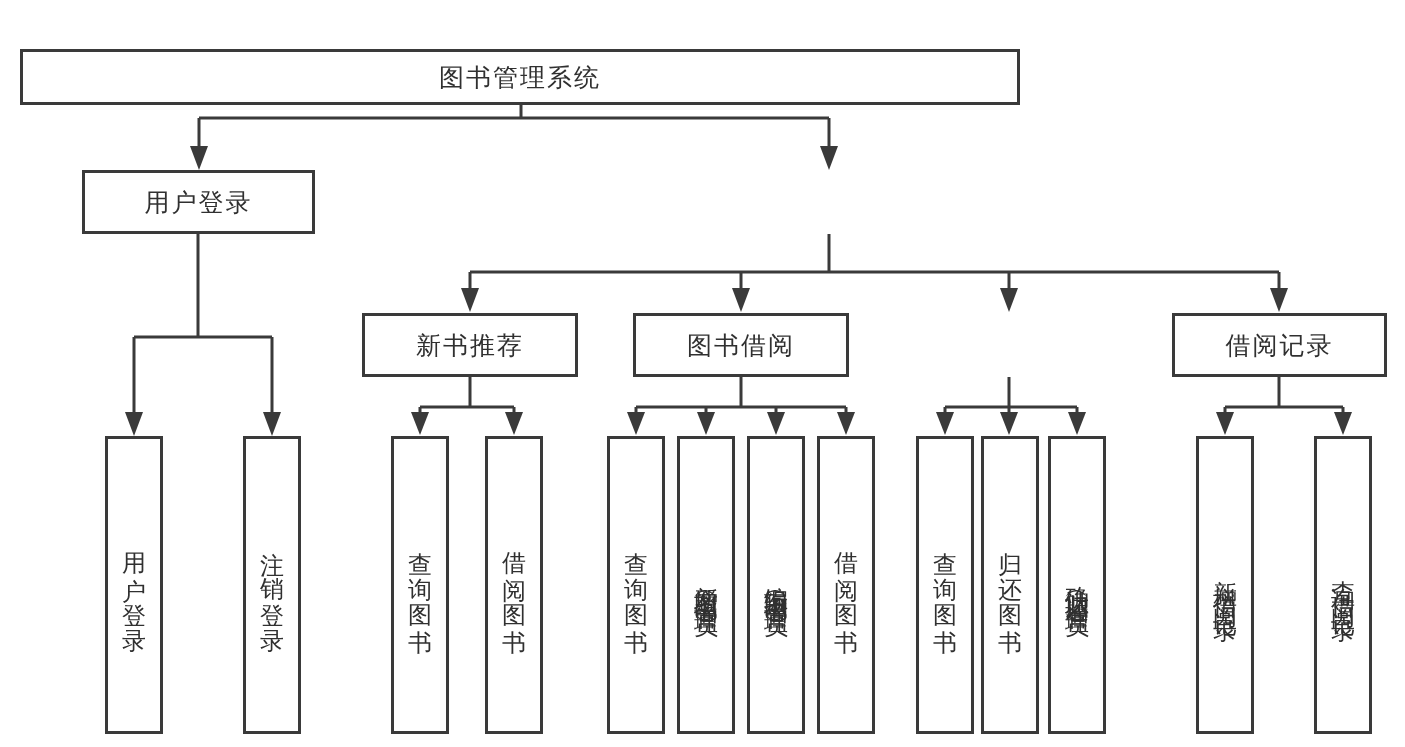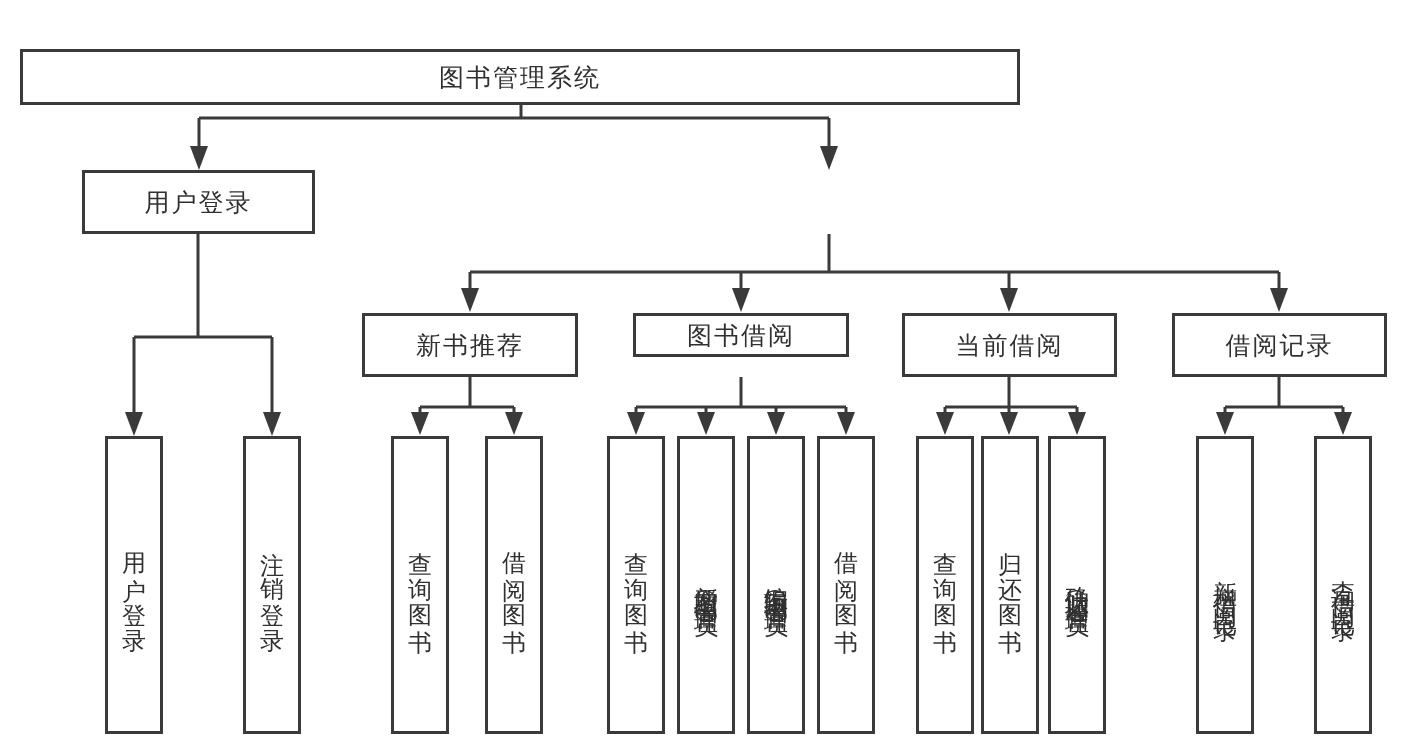--- a/index.html
+++ b/index.html
@@ -44,21 +44,21 @@
   }
   .node.h .lbl {
     font-size: 25px;
     letter-spacing: 2px;
     white-space: nowrap;
   }
   #n-root { left: 20px;  top: 13px;  width: 1000px; height: 56px; margin-top: 36px; }
   #b-user { left: 82px;  top: 170px; width: 233px;  height: 64px; }
   #b-mgmt { left: 712px; top: 170px; width: 235px;  height: 64px; }
   #g-new     { left: 362px;  top: 313px; width: 216px; height: 64px; }
-  #g-borrow  { left: 633px;  top: 313px; width: 216px; height: 44px; }
+  #g-borrow  { left: 633px;  top: 313px; width: 216px; height: 64px; }
   #g-current { left: 902px;  top: 313px; width: 215px; height: 64px; }
   #g-record  { left: 1172px; top: 313px; width: 215px; height: 64px; }
   .node.v {
     top: 436px;
     width: 58px;
     height: 298px;
   }
   .node.v .lbl {
     writing-mode: vertical-rl;
     text-orientation: mixed;
@@ -146,23 +146,20 @@
   <div class="node h" id="b-user">
     <span class="lbl">用户登录</span>
   </div>
 
   <div class="node h" id="g-new">
     <span class="lbl">新书推荐</span>
   </div>
   <div class="node h" id="g-borrow">
     <span class="lbl">图书借阅</span>
   </div>
-  <div class="node h" id="g-current">
-    <span class="lbl">当前借阅</span>
-  </div>
   <div class="node h" id="g-record">
     <span class="lbl">借阅记录</span>
   </div>
 
   <div class="node v v4" id="lf-ul">
     <span class="lbl">用户登录</span>
   </div>
   <div class="node v v4" id="lf-lo">
     <span class="lbl">注销登录</span>
   </div>

